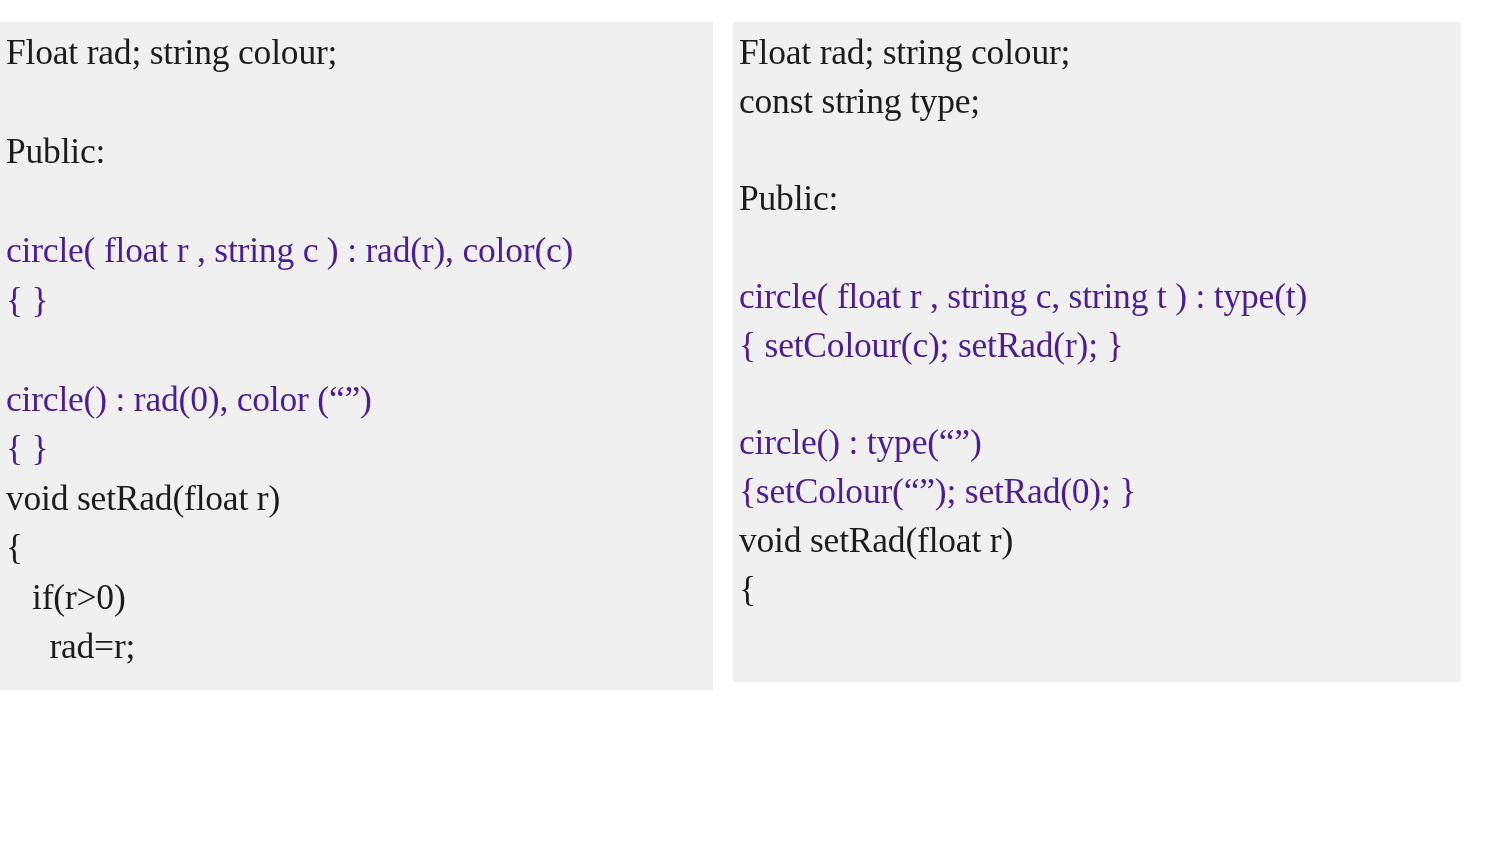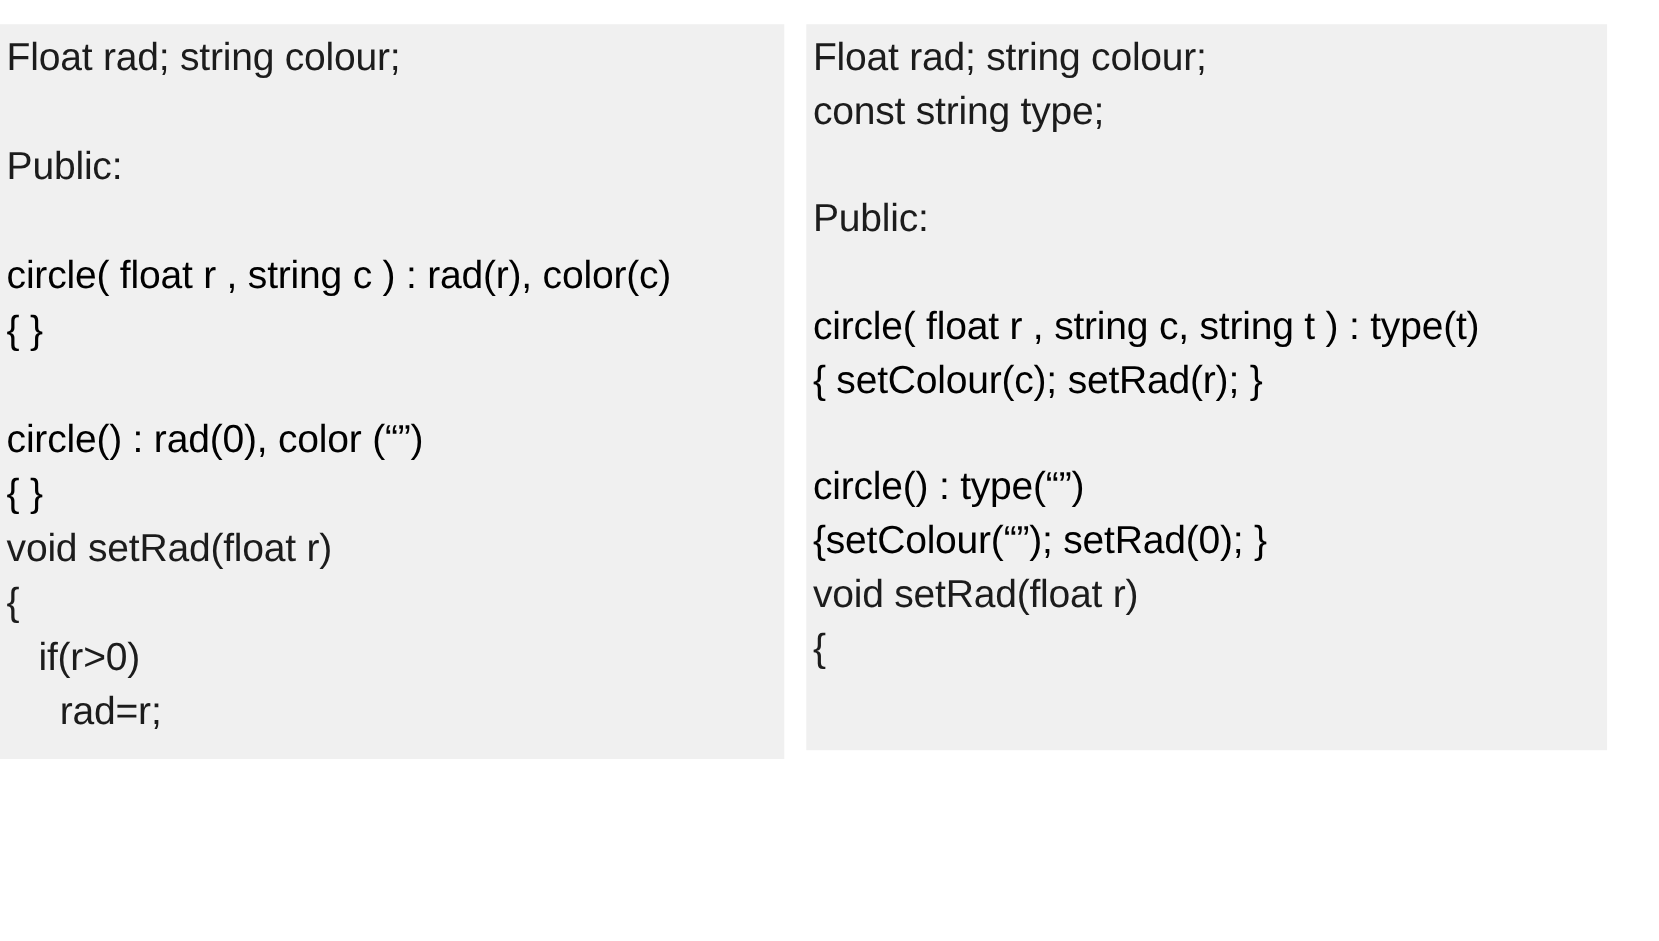--- a/index.html
+++ b/index.html
@@ -32,31 +32,31 @@
     width: 728px;
     height: 660px;
   }
   .code {
     position: absolute;
     left: 0;
     top: 0;
     padding: 6px 0 0 6px;
     margin: 0;
     white-space: pre;
-    font-family: Liberation Sans, sans-serif;
+    font-family: Liberation Serif, serif;
     font-size: 35px;
     line-height: 49px;
     letter-spacing: -0.2px;
     color: #1a1a1a;
   }
   #panel-left .code { font-size: 35.5px; line-height: 49.5px; }
   #panel-right .code { font-size: 35.5px; line-height: 48.8px; }
   .ln { display: block; min-height: 1px; }
   .black { color: #1c1c1c; }
-  .red { color: #000000; }
+  .red { color: #4c1d95; }
   .blank { color: transparent; }
 </style>
 </head>
 <body>
 
 <div class="panel" id="panel-left">
   <pre class="code"><span class="ln black">Float rad; string colour;</span><span class="ln blank">&nbsp;</span><span class="ln black">Public:</span><span class="ln blank">&nbsp;</span><span class="ln red">circle( float r , string c ) : rad(r), color(c)</span><span class="ln red">{ }</span><span class="ln blank">&nbsp;</span><span class="ln red">circle() : rad(0), color (“”)</span><span class="ln red">{ }</span><span class="ln black">void setRad(float r)</span><span class="ln black">{</span><span class="ln black">   if(r&gt;0)</span><span class="ln black">     rad=r;</span></pre>
 </div>
 
 <div class="panel" id="panel-right">

